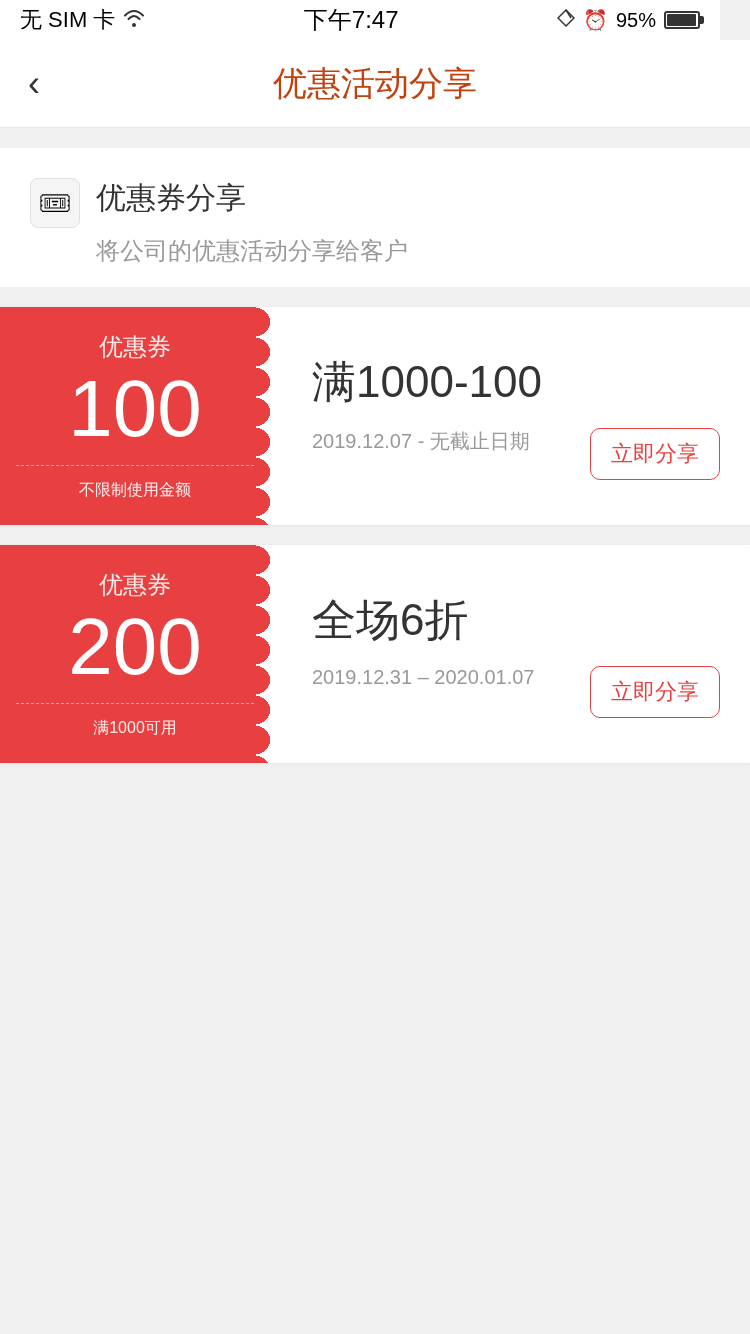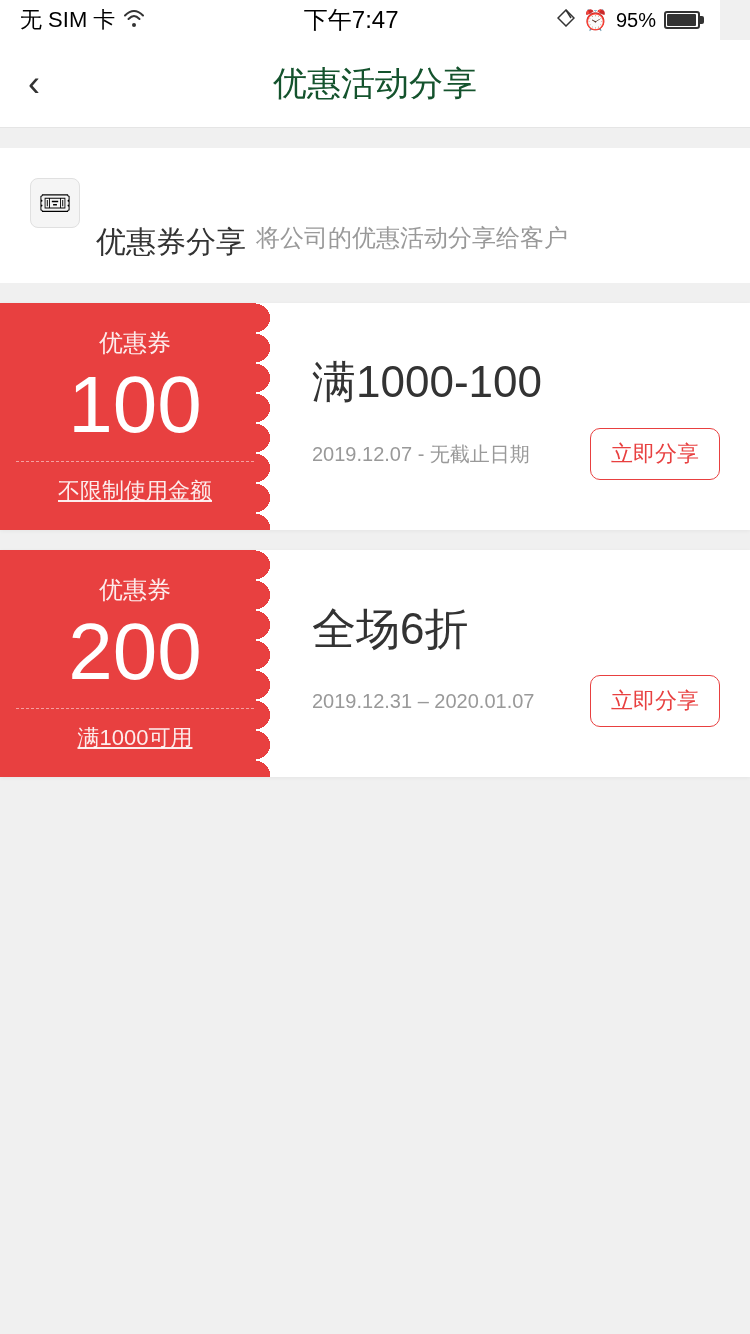--- a/index.html
+++ b/index.html
@@ -83,21 +83,21 @@
       position: absolute;
       left: 28px;
       font-size: 36px;
       color: #333;
       cursor: pointer;
       line-height: 1;
     }
     .nav-title {
       font-size: 34px;
       font-weight: 500;
-      color: #14532d;
+      color: #c2410c;
     }
 
     
     .section-header {
       background: #fff;
       padding: 30px 30px 20px 30px;
       display: flex;
       align-items: flex-start;
       gap: 16px;
       margin-top: 20px;
@@ -109,23 +109,22 @@
       border-radius: 8px;
       display: flex;
       align-items: center;
       justify-content: center;
       font-size: 26px;
       flex-shrink: 0;
       border: 1px solid #e0e0e0;
     }
     .section-text {
       display: flex;
-      flex-direction: row;
-      gap: 10px;
-      margin-top: 44px;
+      flex-direction: column;
+      gap: 16px;
     }
     .section-title {
       font-size: 30px;
       font-weight: 500;
       color: #333;
     }
     .section-subtitle {
       font-size: 24px;
       color: #999;
     }
@@ -182,43 +181,41 @@
       line-height: 1;
       margin-bottom: 16px;
     }
     .coupon-divider {
       width: 100%;
       border: none;
       border-top: 1px dashed rgba(255,255,255,0.5);
       margin-bottom: 14px;
     }
     .coupon-condition {
-      font-size: 22px;
+      font-size: 16px;
       color: rgba(255,255,255,0.9);
       text-align: left;
-      text-decoration: underline;
     }
 
     
     .coupon-right {
       flex: 1;
       display: flex;
       flex-direction: column;
       justify-content: center;
       padding: 24px 30px 24px 42px;
       gap: 16px;
     }
     .coupon-name {
       font-size: 44px;
       font-weight: 500;
       color: #333;
     }
     .coupon-meta {
       display: flex;
-      align-items: center;
       justify-content: space-between;
       gap: 12px;
     }
     .coupon-date {
       font-size: 20px;
       color: #999;
       flex: 1;
     }
     .share-btn {
       border: 1.5px solid #e84040;

